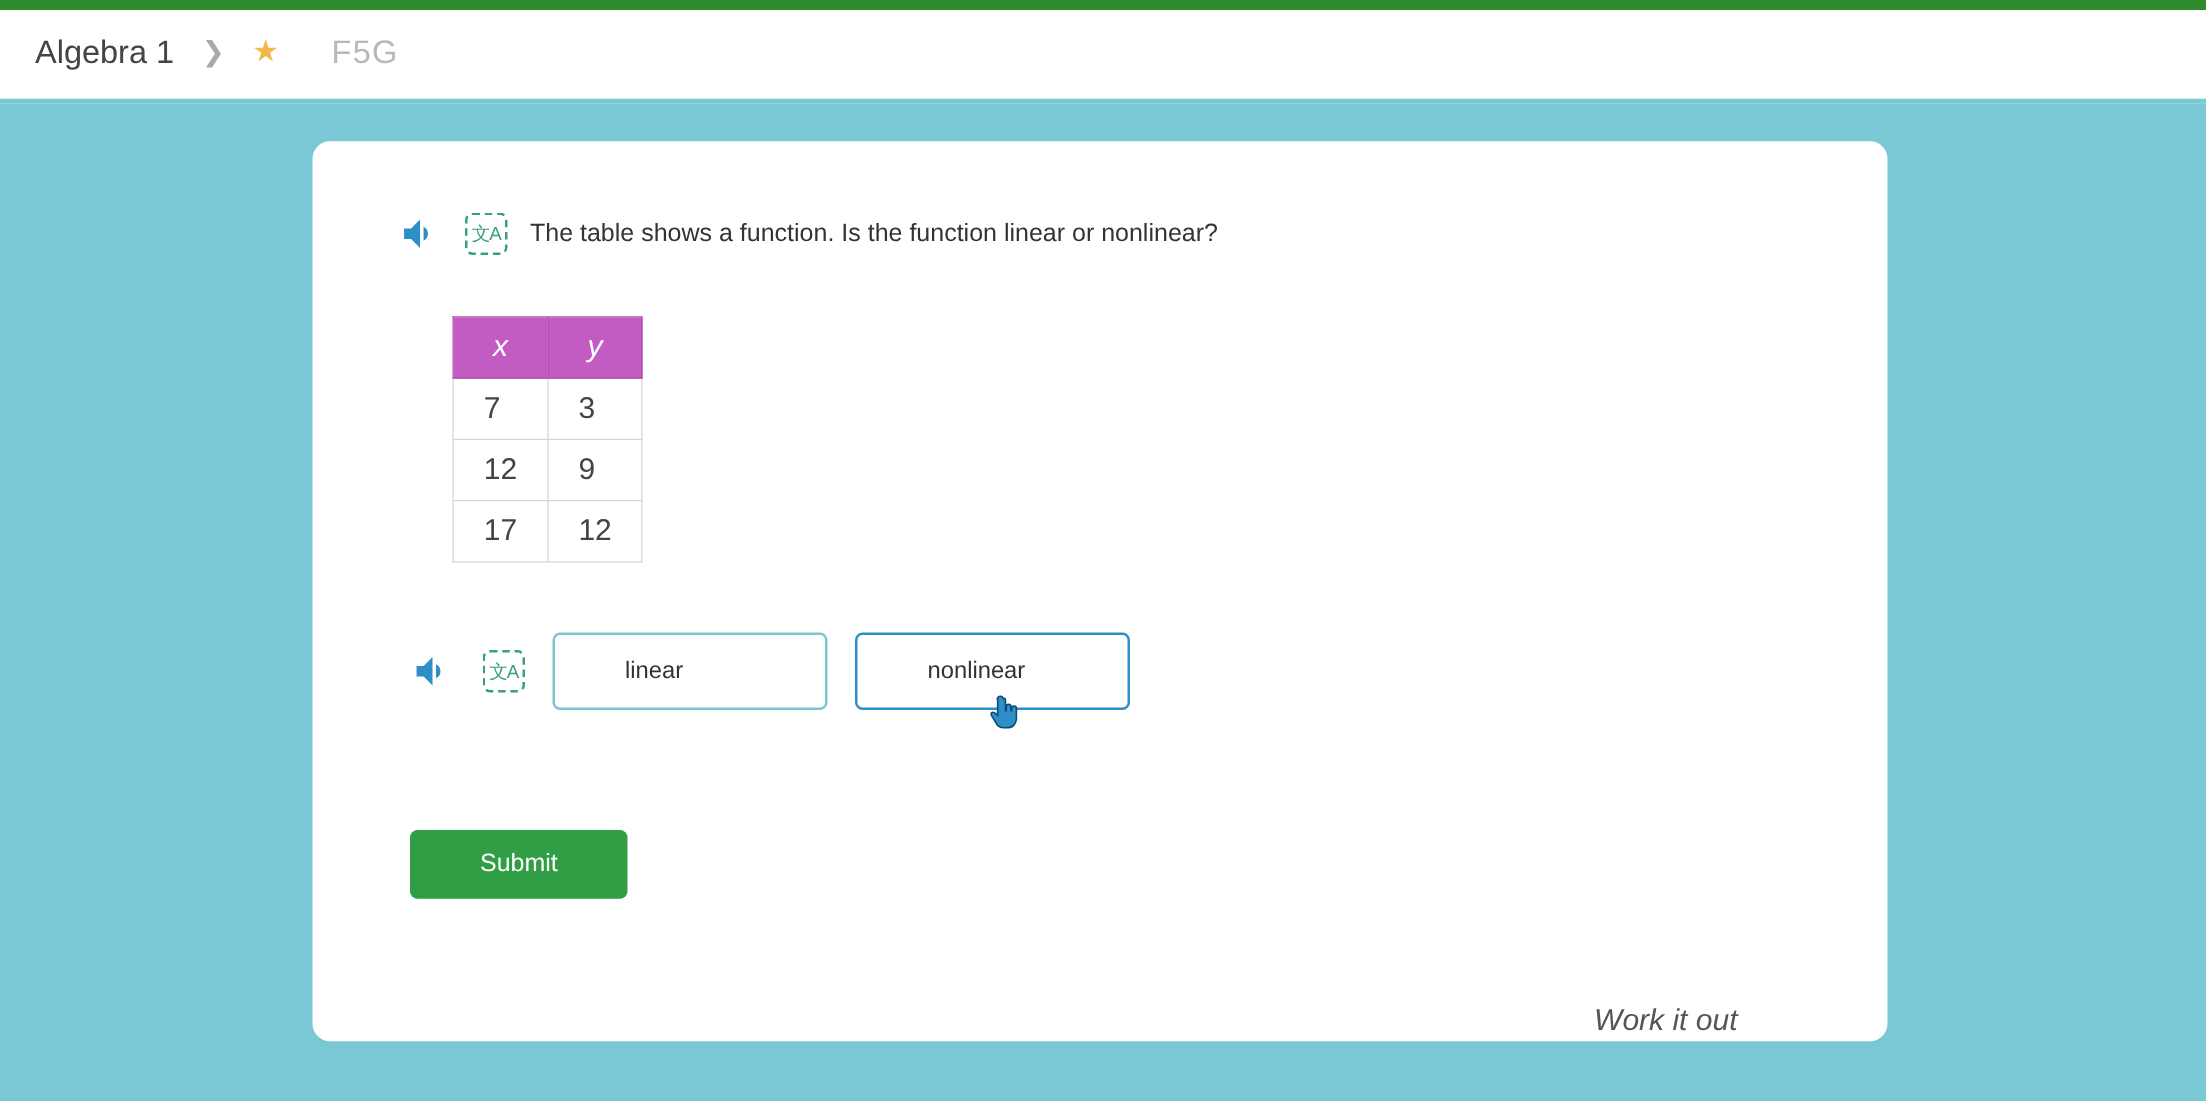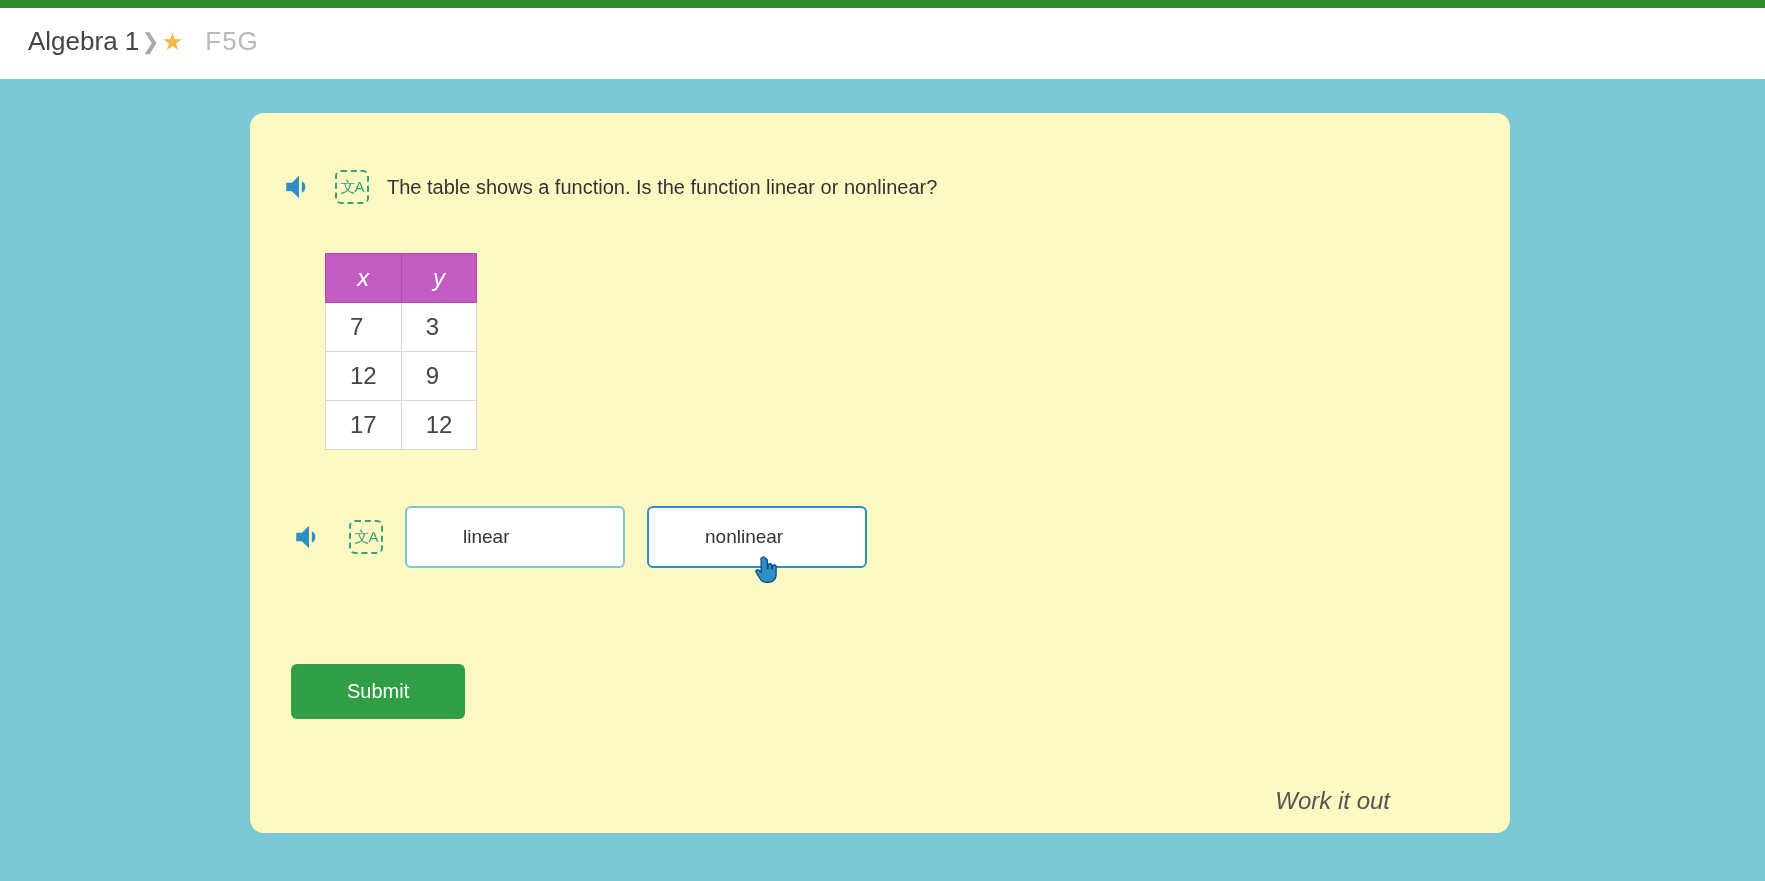--- a/index.html
+++ b/index.html
@@ -12,37 +12,37 @@
     }
     .topbar {
       background: #2e8b2e;
       height: 8px;
     }
     .breadcrumb {
       background: #ffffff;
       padding: 18px 28px 22px 28px;
       display: flex;
       align-items: center;
-      gap: 2px;
+      gap: 22px;
       font-size: 26px;
       color: #555;
       border-bottom: 4px solid #7ac7d6;
     }
     .breadcrumb .course { color: #444; font-weight: 400; }
     .breadcrumb .chevron { color: #aaa; font-size: 22px; }
     .breadcrumb .star { color: #f2b84b; font-size: 24px; }
     .breadcrumb .skill-title { color: #333; font-weight: 400; }
     .breadcrumb .skill-code { color: #b8b8b8; margin-left: 20px; letter-spacing: 1px; }
     .content-wrap {
       padding: 30px 0 0 250px;
     }
     .card {
-      background: #fef9c3;
+      background: #ffffff;
       border-radius: 14px;
-      padding: 56px 68px 44px 31px;
+      padding: 56px 68px 44px 68px;
       width: 1260px;
       min-height: 720px;
       position: relative;
     }
     .question-row {
       display: flex;
       align-items: center;
       gap: 18px;
       margin-bottom: 48px;
     }
@@ -123,21 +123,21 @@
       color: #fff;
       border: none;
       border-radius: 6px;
       padding: 16px 56px;
       font-size: 20px;
       cursor: pointer;
       margin-left: 10px;
     }
     .workitout {
       position: absolute;
-      bottom: 18px;
+      bottom: 2px;
       right: 120px;
       font-size: 24px;
       color: #555;
       font-style: italic;
     }
   </style>
 </head>
 <body>
 
 <div class="topbar"></div>

